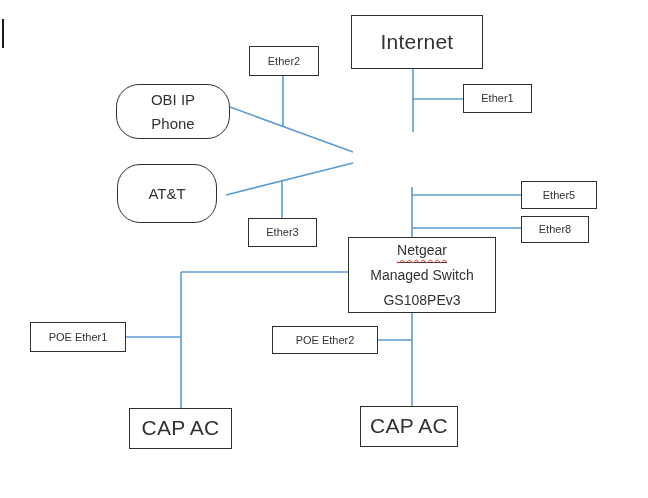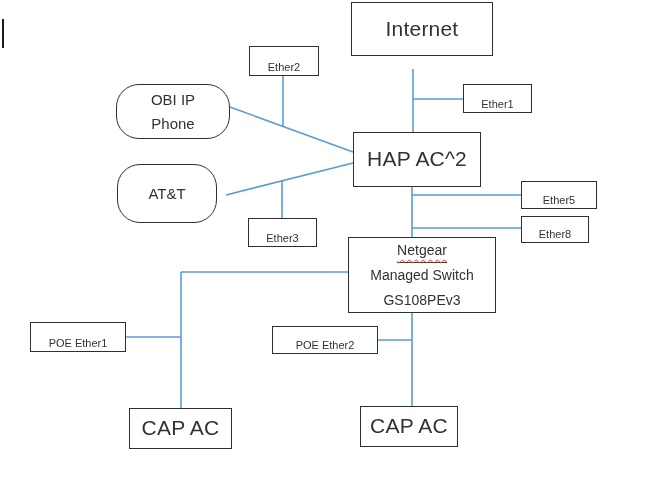--- a/index.html
+++ b/index.html
@@ -27,21 +27,21 @@
     display: flex;
     flex-direction: column;
     align-items: center;
     justify-content: center;
     text-align: center;
     line-height: 1.35;
     color: #323232;
   }
   .node.big   { font-size: 21px; letter-spacing: 0.2px; }
   .node.med   { font-size: 15px; line-height: 1.55; border-radius: 23px; }
-  .node.small { font-size: 11px; justify-content: flex-end; }
+  .node.small { font-size: 11px; }
   .node.switch { font-size: 14px; line-height: 1.75; }
 
   .u-solid { border-bottom: 1px solid #3a3a3a; }
   .u-wavy  { text-decoration: underline wavy #e33022 1px; text-underline-offset: 4px; margin-top: 48px; }
 
   .cursor-bar {
     position: absolute;
     left: 2px; top: 19px;
     width: 2px; height: 29px;
     background: #1a1a1a;
@@ -77,40 +77,37 @@
     <line x1="348" y1="272" x2="181" y2="272" stroke="#5b9bd5" stroke-width="1.6"></line>
     <line x1="181" y1="272" x2="181" y2="408" stroke="#5b9bd5" stroke-width="1.6"></line>
 
     <line x1="126" y1="337" x2="181" y2="337" stroke="#5b9bd5" stroke-width="1.6"></line>
 
     <line x1="412" y1="313" x2="412" y2="406" stroke="#5b9bd5" stroke-width="1.6"></line>
 
     <line x1="370" y1="340" x2="412" y2="340" stroke="#5b9bd5" stroke-width="1.6"></line>
   </svg>
 
-  <div class="node big" style="left:351px;top:2px;width:142px;height:54px">
+  <div class="node big" style="left:351px;top:15px;width:132px;height:54px">
     <span>Internet</span>
   </div>
 
   <div class="node small" style="left:249px;top:46px;width:70px;height:30px">
     <span>Ether2</span>
   </div>
 
   <div class="node small" style="left:463px;top:84px;width:69px;height:29px">
     <span>Ether1</span>
   </div>
 
   <div class="node med" style="left:116px;top:84px;width:114px;height:55px">
     <span>OBI IP</span>
     <span>Phone</span>
   </div>
 
-  <div class="node big" style="left:353px;top:132px;width:128px;height:55px">
-    <span>HAP AC^2</span>
-  </div>
 
   <div class="node med" style="left:117px;top:164px;width:100px;height:59px">
     <span>AT&amp;T</span>
   </div>
 
   <div class="node small" style="left:521px;top:181px;width:76px;height:28px">
     <span>Ether5</span>
   </div>
 
   <div class="node small" style="left:521px;top:216px;width:68px;height:27px">

